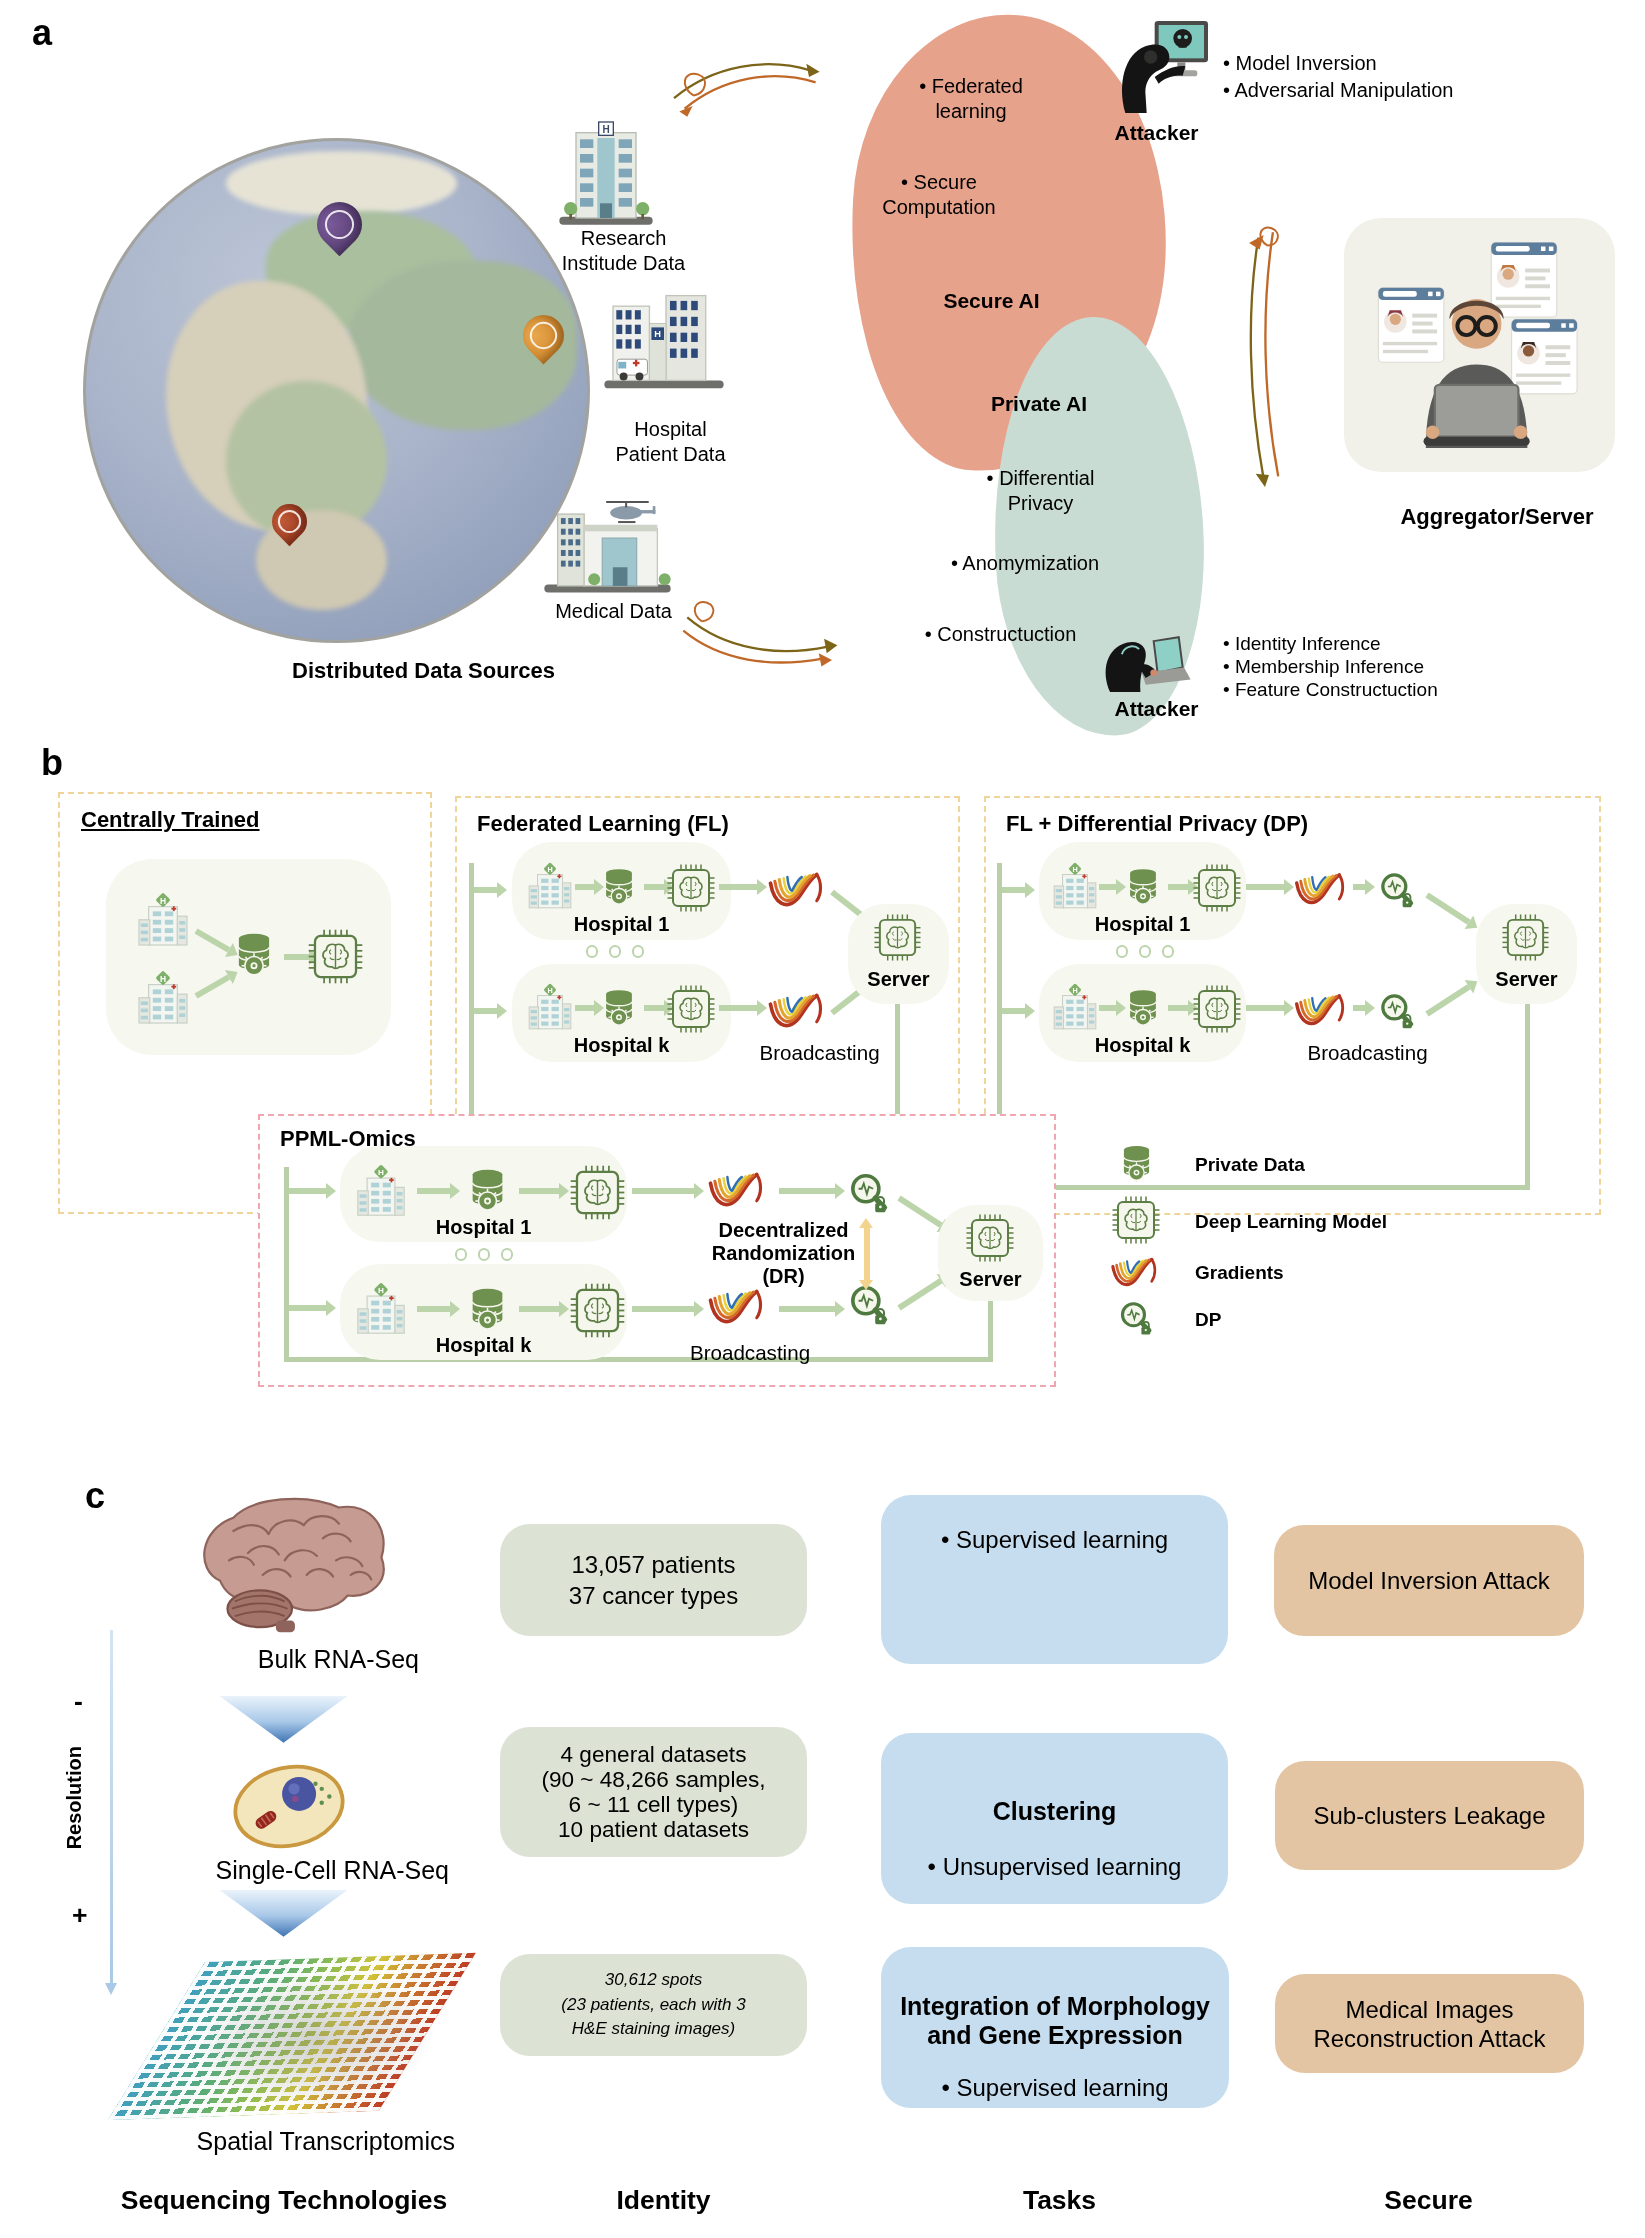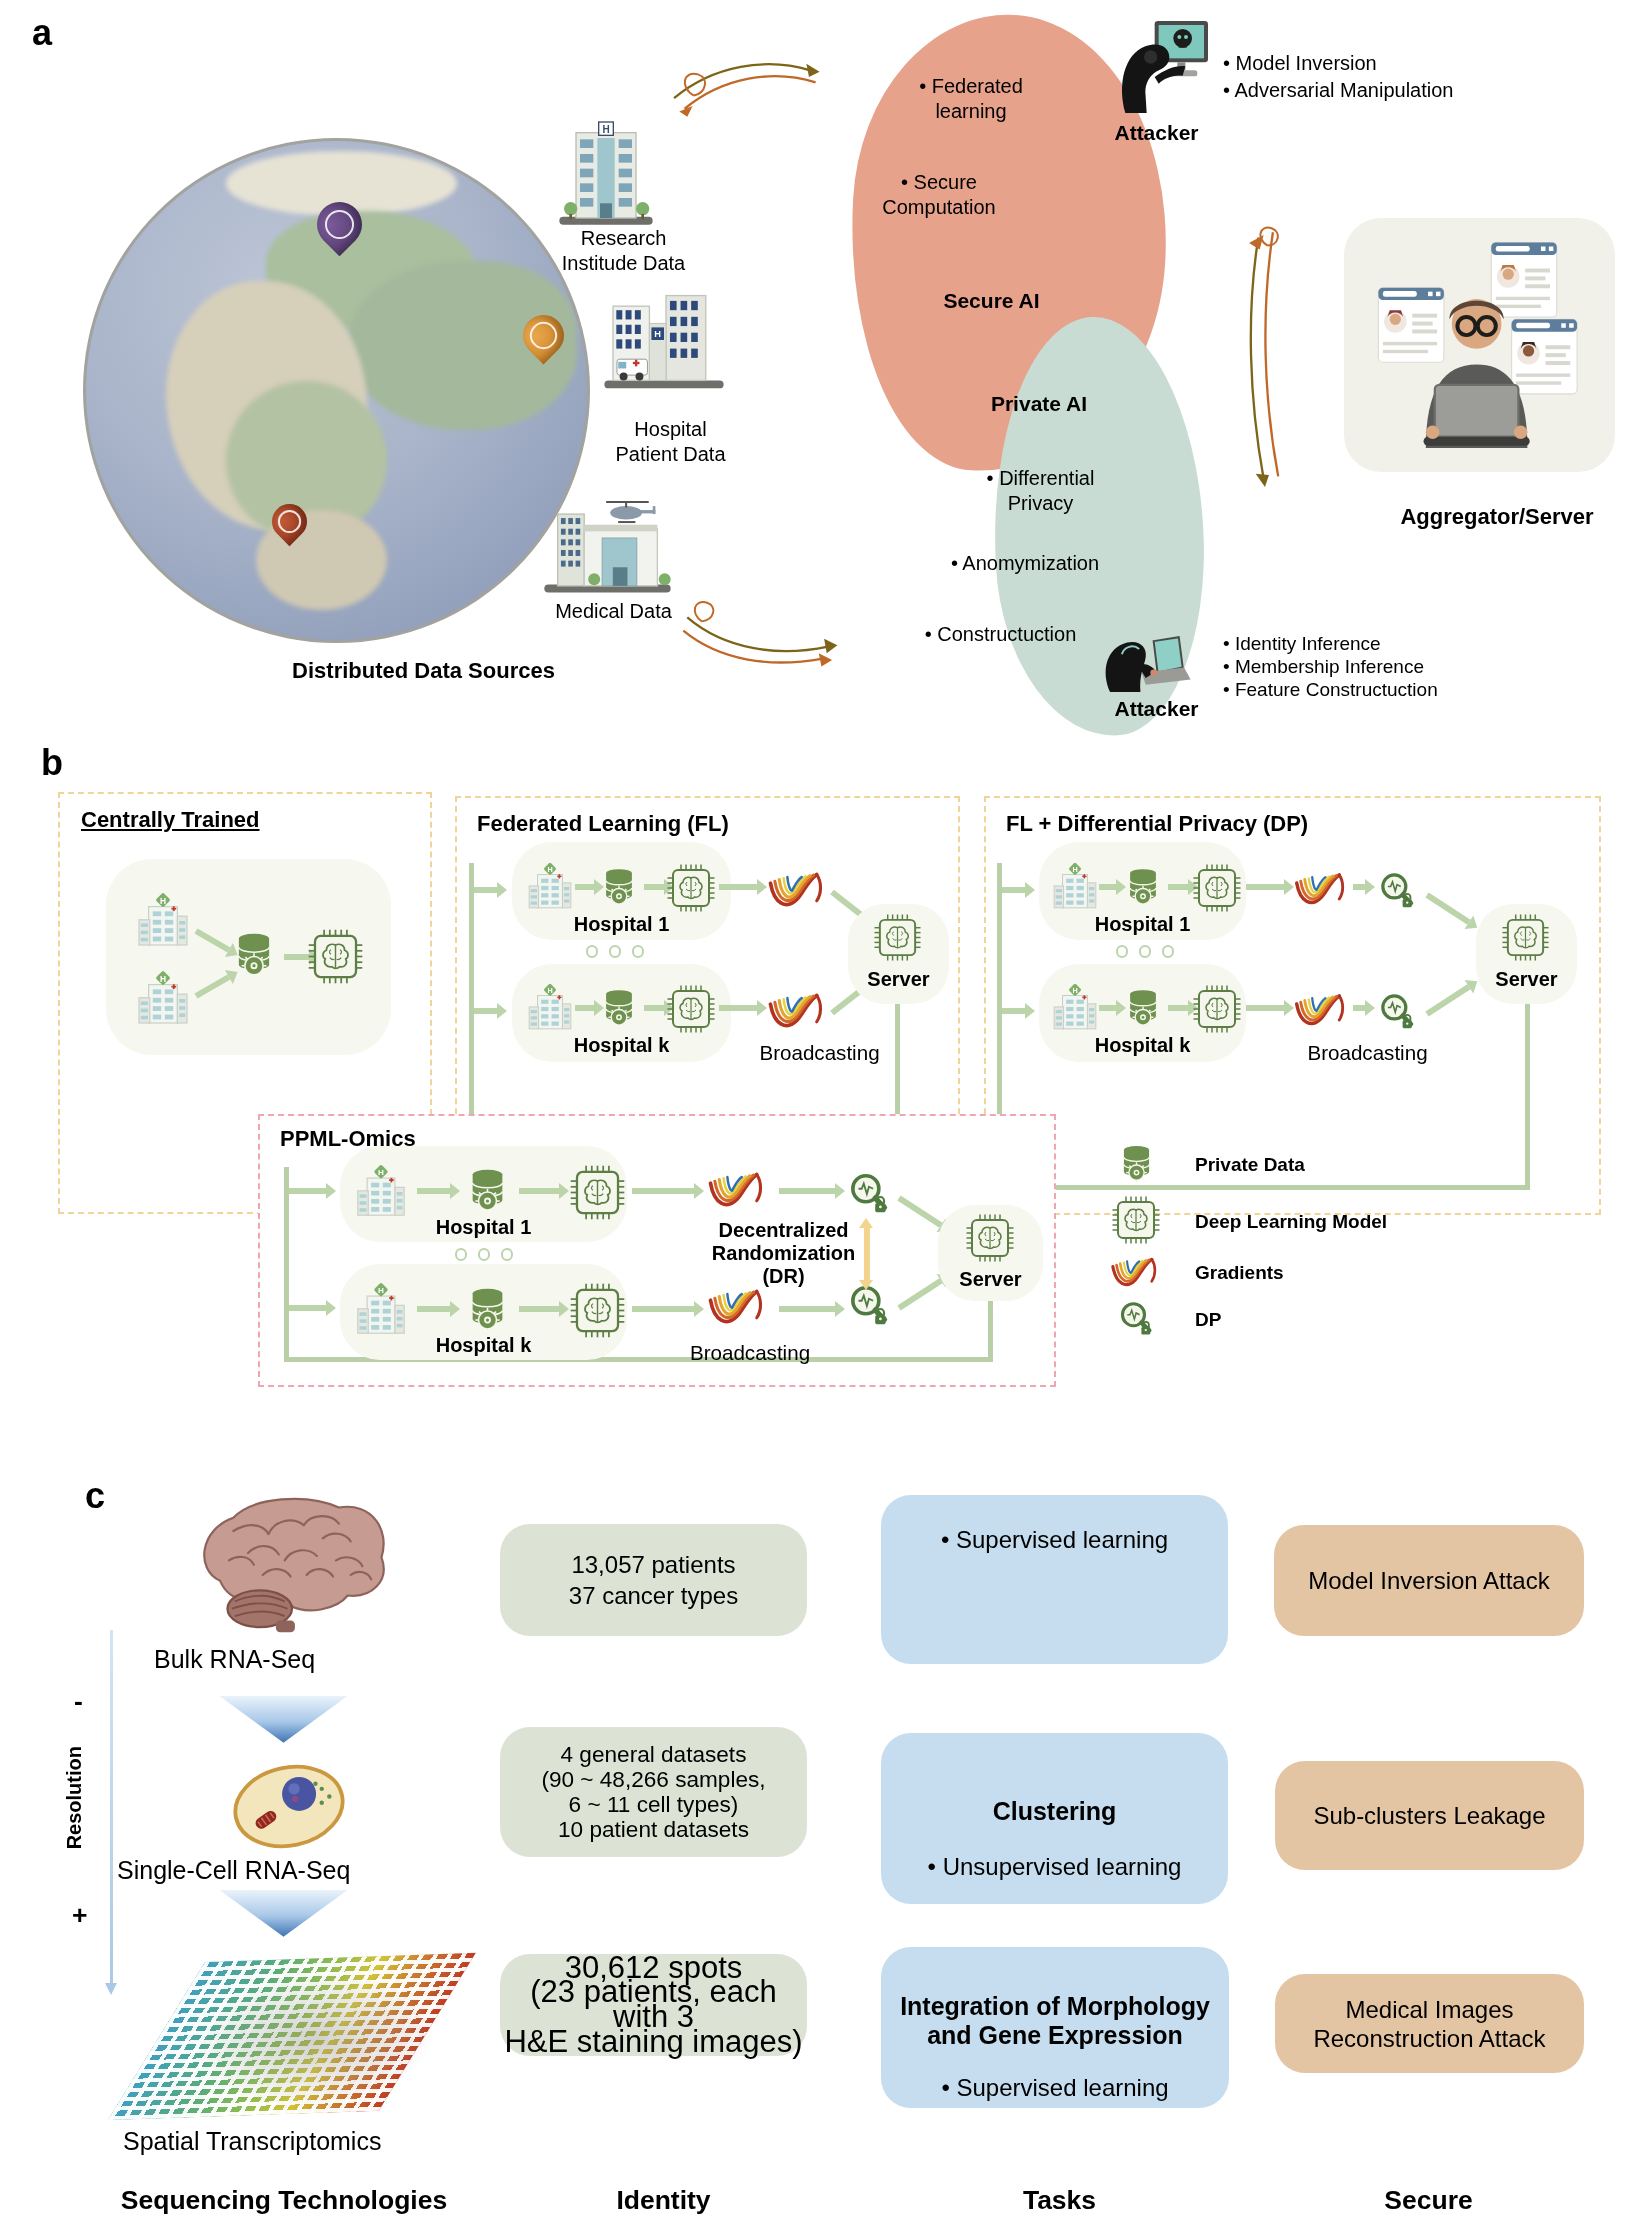--- a/index.html
+++ b/index.html
@@ -29,21 +29,21 @@
   .varrow{position:absolute;width:6px;background:#f2d48e;}
   .varrow::before{content:"";position:absolute;top:-9.3px;left:-4.6px;border-bottom:10.6px solid #f2d48e;border-left:7.3px solid transparent;border-right:7.3px solid transparent;}
   .varrow::after{content:"";position:absolute;bottom:-9.3px;left:-4.6px;border-top:10.6px solid #f2d48e;border-left:7.3px solid transparent;border-right:7.3px solid transparent;}
   .resline{position:absolute;width:3.3px;background:linear-gradient(#d4e4f2,#a9c9e6);}
   .resline::after{content:"";position:absolute;bottom:-10.6px;left:-4.6px;border-top:12px solid #a9c9e6;border-left:6px solid transparent;border-right:6px solid transparent;}
   .sbox{position:absolute;border-radius:30px;display:flex;align-items:center;justify-content:center;white-space:pre-line;text-align:center;}
   .dbox{background:#dde3d4;font-size:24px;}
   .tbox{background:#c5ddee;display:block;}
   .abox{background:#e4c5a3;font-size:24px;line-height:29px;}
   .header40{position:absolute;font-size:26.5px;font-weight:bold;text-align:center;}
-  .seqlabel{position:absolute;font-size:25px;text-align:left;}
+  .seqlabel{position:absolute;font-size:25px;text-align:right;}
   .spatial-sheet{position:absolute;transform-origin:0 100%;transform:skewX(-33deg) rotate(-2deg);
     background:
       repeating-linear-gradient(90deg, rgba(255,255,255,.95) 0 4.6px, transparent 4.6px 14px),
       repeating-linear-gradient(0deg, rgba(255,255,255,.95) 0 4px, transparent 4px 9.3px),
       linear-gradient(90deg,#3f9ec0,#58ab7a 28%,#8cbb52 48%,#d2c238 66%,#c87c30 82%,#bd3d24);}
   .tissue{position:absolute;background:radial-gradient(closest-side,rgba(125,125,125,.34),rgba(150,150,150,.16) 68%,rgba(150,150,150,0));border-radius:50% 60% 45% 55%;transform:rotate(-6deg);}
 </style>
 </head>
 <body>
 
@@ -674,21 +674,21 @@
 <div class="abs b" style="left:74px;top:1686px;font-size:26.5px;">-</div>
 <div class="abs b" style="left:63px;top:1746px;font-size:20px;writing-mode:vertical-rl;transform:rotate(180deg);">Resolution</div>
 <div class="abs b" style="left:72px;top:1900px;font-size:26.5px;">+</div>
 
 <div class="sbox dbox" style="left:500px;top:1524px;width:307px;height:112px;line-height:31px;">13,057 patients
 37 cancer types</div>
 <div class="sbox dbox" style="left:500px;top:1727px;width:307px;height:130px;font-size:22.6px;line-height:25px;">4 general datasets
 (90 ~ 48,266 samples,
 6 ~ 11 cell types)
 10 patient datasets</div>
-<div class="sbox dbox" style="left:500px;top:1954px;width:307px;height:102px;font-size:31px;line-height:24.6px;">30,612 spots
+<div class="sbox dbox" style="left:500px;top:1954px;width:307px;height:102px;font-size:17px;line-height:24.6px;font-style:italic;">30,612 spots
 (23 patients, each with 3
 H&amp;E staining images)</div>
 
 <div class="sbox tbox" style="left:881px;top:1495px;width:347px;height:169px;">
   <div class="ctr" style="font-size:24px;margin-top:18.6px;">• Supervised learning</div>
 </div>
 <div class="sbox tbox" style="left:881px;top:1733px;width:347px;height:171px;">
   <div class="ctr b" style="font-size:25px;padding-top:52px;">Clustering</div>
   <div class="ctr" style="font-size:24px;margin-top:14.6px;">• Unsupervised learning</div>
 </div>

